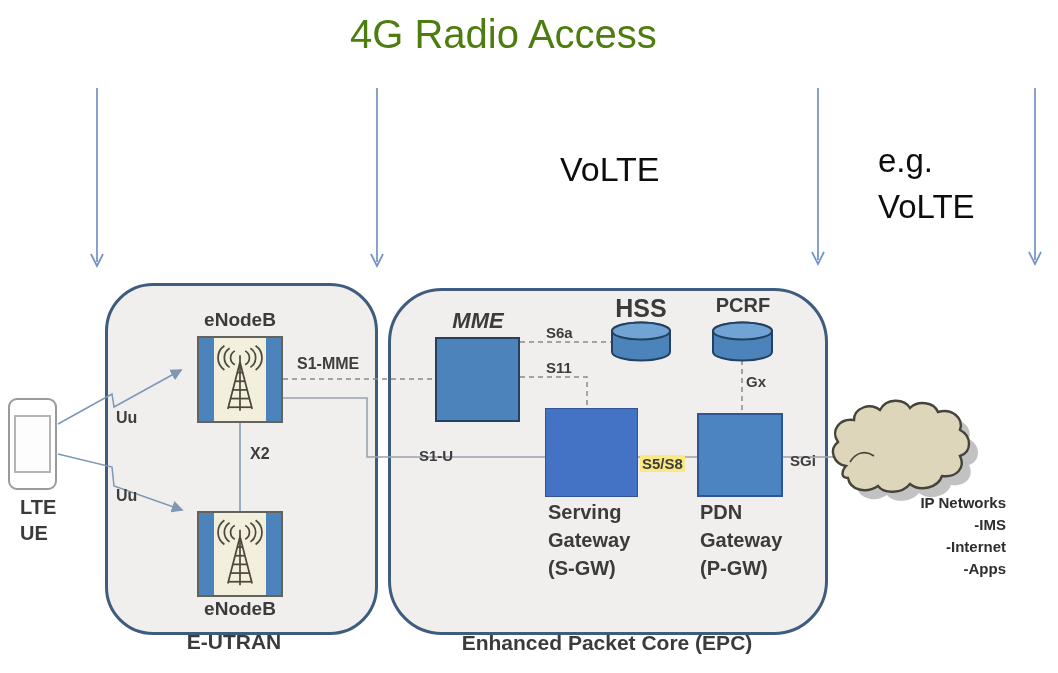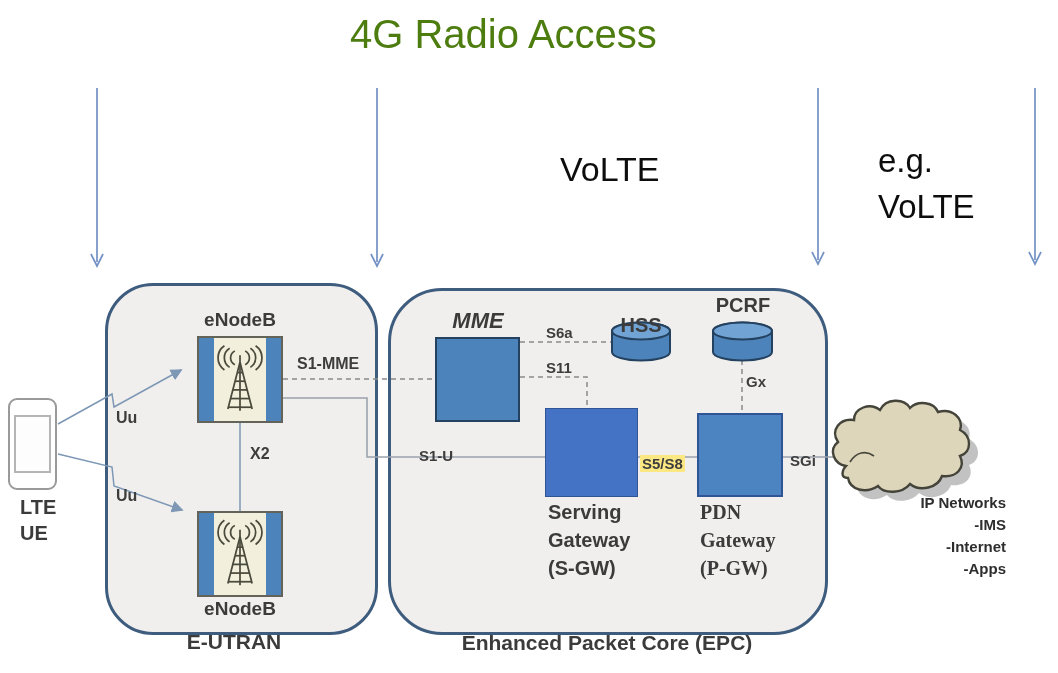--- a/index.html
+++ b/index.html
@@ -39,26 +39,26 @@
   .node { box-sizing:border-box; }
   .mme { left:435px; top:337px; width:85px; height:85px; background:var(--node-blue); border:2px solid var(--node-border); }
   .sgw { left:545px; top:408px; width:93px; height:89px; background:var(--sgw-blue); border:1px solid #2f5597; }
   .pgw { left:697px; top:413px; width:86px; height:84px; background:var(--pgw-blue); border:2px solid #2f5597; }
 
   
   .nlabel { font-weight:700; color:#3b3b3b; text-align:center; }
   .lbl-enodeb-top    { left:190px; top:309px; width:100px; font-size:19px; }
   .lbl-enodeb-bottom { left:190px; top:598px; width:100px; font-size:19px; }
   .lbl-mme  { left:428px; top:308px; width:100px; font-size:22px;font-style:italic; }
-  .lbl-hss  { left:591px; top:294px; width:100px; font-size:20px;margin-top:20px; }
+  .lbl-hss  { left:591px; top:294px; width:100px; font-size:25px; }
   .lbl-pcrf { left:693px; top:294px; width:100px; font-size:20px; }
   .lbl-eutran { left:134px; top:630px; width:200px; font-size:21px; }
   .lbl-epc    { left:457px; top:631px; width:300px; font-size:21px; }
   .lbl-sgw { left:548px; top:498px; width:120px; font-size:20px; line-height:28px; text-align:left; white-space:pre-line; }
-  .lbl-pgw { left:700px; top:498px; width:120px; font-size:20px; line-height:28px; text-align:left; white-space:pre-line;font-family:Liberation Serif, serif; }
+  .lbl-pgw { left:700px; top:498px; width:120px; font-size:20px; line-height:28px; text-align:left; white-space:pre-line; }
   .lbl-ue  { left:20px;  top:494px; width:80px;  font-size:20px; line-height:26px; text-align:left; white-space:pre-line; }
   .lbl-cloud { left:866px; top:492px; width:140px; font-size:15px; line-height:22px; text-align:right; white-space:pre-line; color:#2e2e2e; }
 
   .iface { font-weight:700; color:#3d3d3d; font-size:15px; }
   .lbl-uu1 { left:116px; top:409px; font-size:16px; }
   .lbl-uu2 { left:116px; top:487px; font-size:16px; }
   .lbl-x2  { left:250px; top:445px; font-size:16px; }
   .lbl-s1mme { left:297px; top:355px; font-size:16px; }
   .lbl-s1u { left:419px; top:447px; }
   .lbl-s6a { left:546px; top:324px; }

